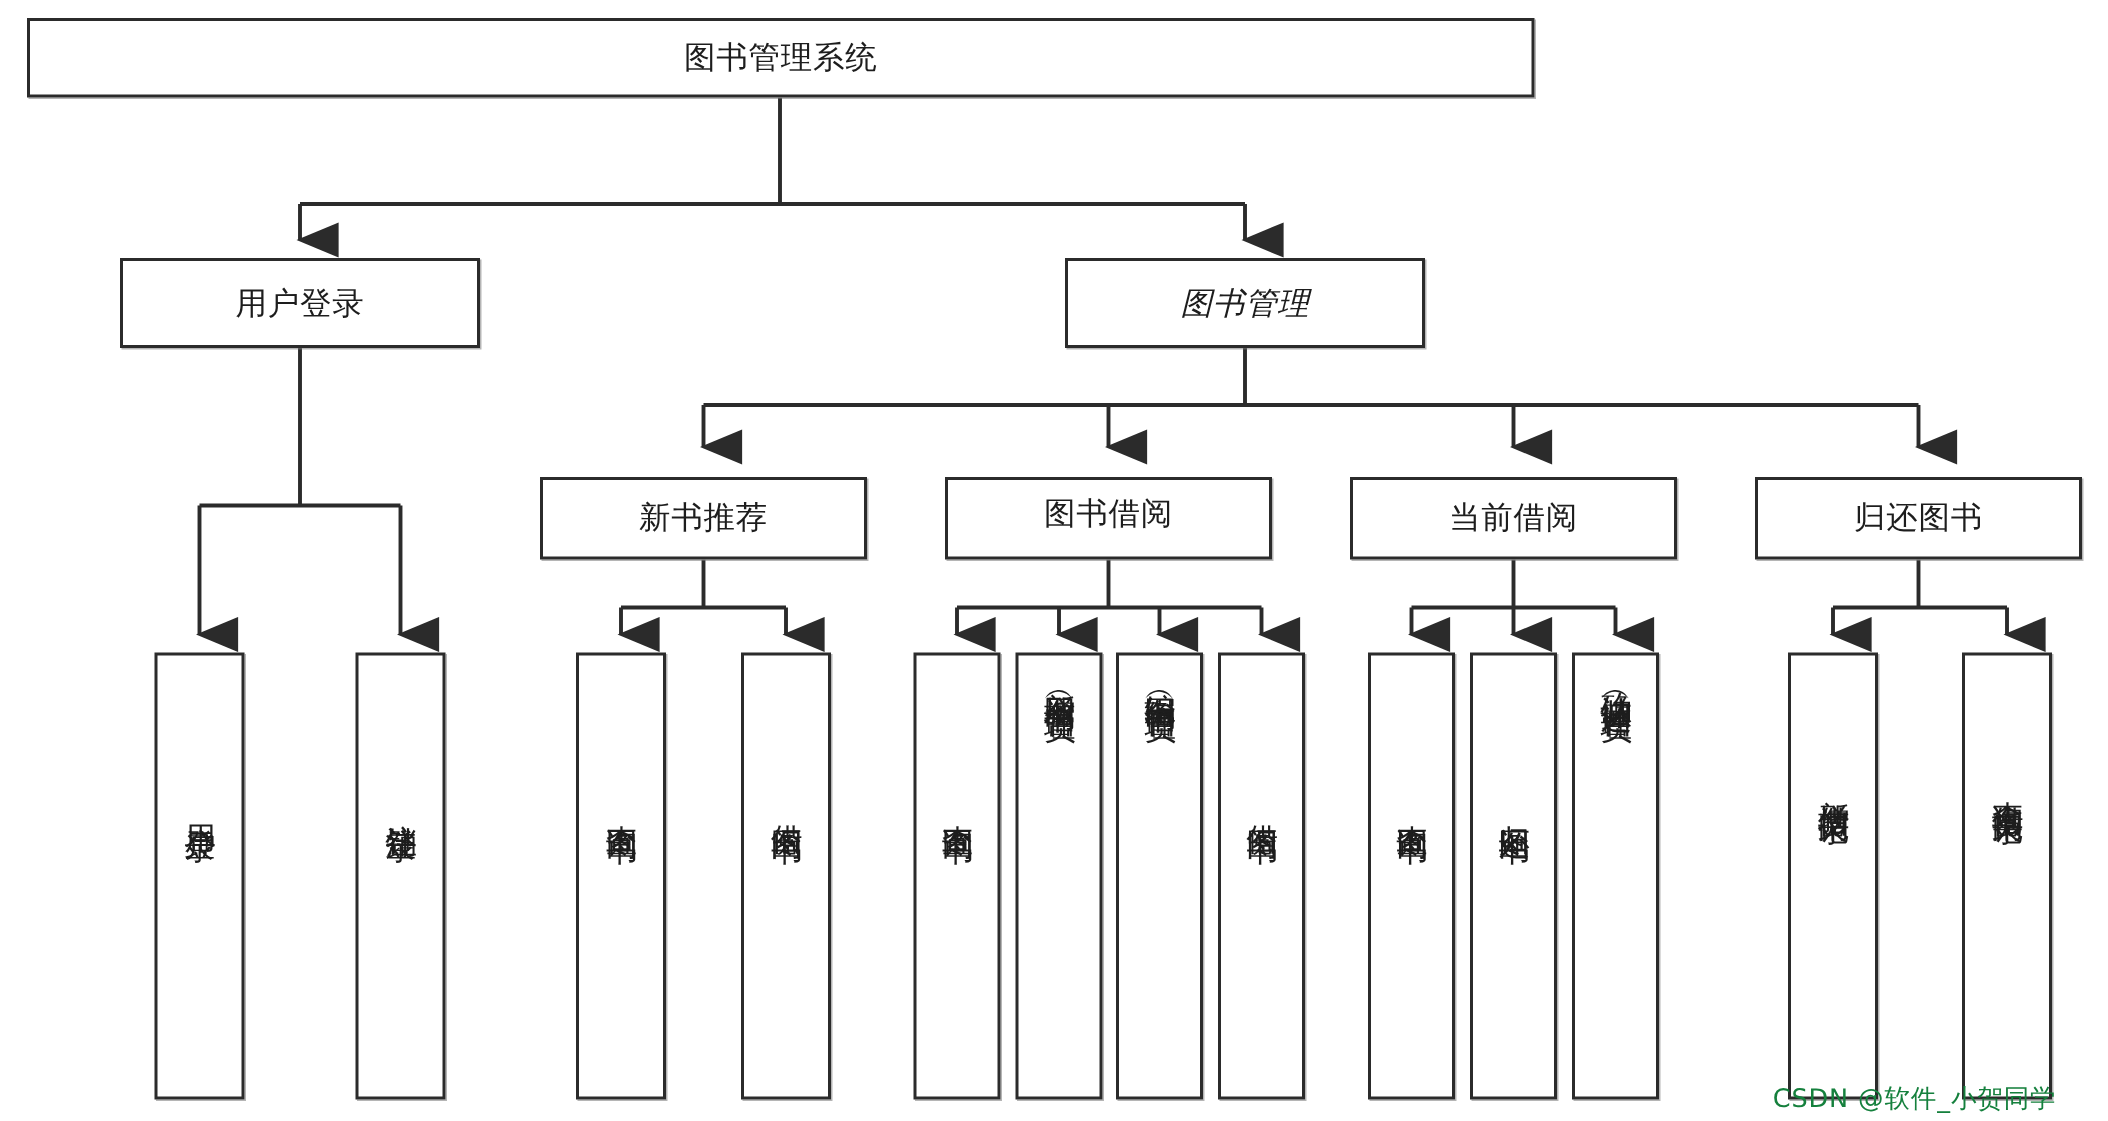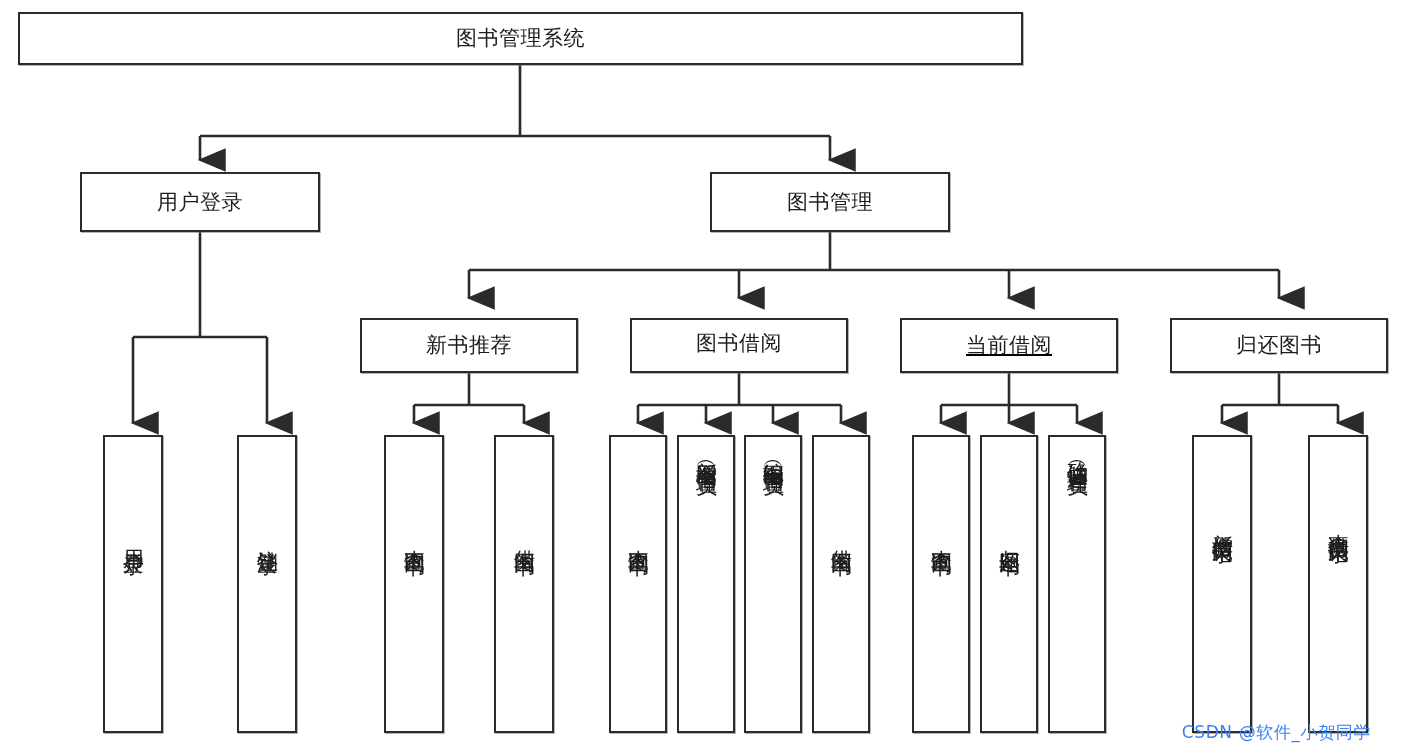--- a/index.html
+++ b/index.html
@@ -62,21 +62,21 @@
     white-space: nowrap;
   }
   .node.vertical.mid .label   { margin-top: 80px; }
   .node.vertical.tall .label  { margin-top: 8px; }
   .node.vertical.short .label { margin-top: 96px; }
   #watermark {
     position: absolute;
     right: 8px;
     bottom: 3px;
     font-size: 17px;
-    color: #3b82f6;
+    color: #15803d;
     letter-spacing: 0.6px;
     white-space: nowrap;
     font-family: "DejaVu Sans", "Liberation Sans", sans-serif;
   }
 </style>
 </head>
 <body>
 
 <div id="diagram-root">
 
@@ -130,31 +130,31 @@
     </g>
   </svg>
 
   <div class="node" style="left:18px; top:12px; width:1005px; height:53px;">
     <span class="label">图书管理系统</span>
   </div>
 
   <div class="node" style="left:80px; top:172px; width:240px; height:60px;">
     <span class="label">用户登录</span>
   </div>
-  <div class="node" style="left:710px; top:172px; width:240px; height:60px;">
+  <div class="node" style="left:710px; top:172px; width:240px; height:60px;font-style:italic;">
     <span class="label">图书管理</span>
   </div>
 
   <div class="node" style="left:360px; top:318px; width:218px; height:55px;align-items:center;">
     <span class="label">新书推荐</span>
   </div>
   <div class="node" style="left:630px; top:318px; width:218px; height:55px;font-family:Liberation Mono, monospace;">
     <span class="label">图书借阅</span>
   </div>
-  <div class="node" style="left:900px; top:318px; width:218px; height:55px;text-decoration:underline;">
+  <div class="node" style="left:900px; top:318px; width:218px; height:55px;">
     <span class="label">当前借阅</span>
   </div>
   <div class="node" style="left:1170px; top:318px; width:218px; height:55px;">
     <span class="label">归还图书</span>
   </div>
 
   <div class="node vertical short" style="left:103px; top:435px; width:60px; height:298px;">
     <span class="label">用户登录</span>
   </div>
   <div class="node vertical short" style="left:237px; top:435px; width:60px; height:298px;">

